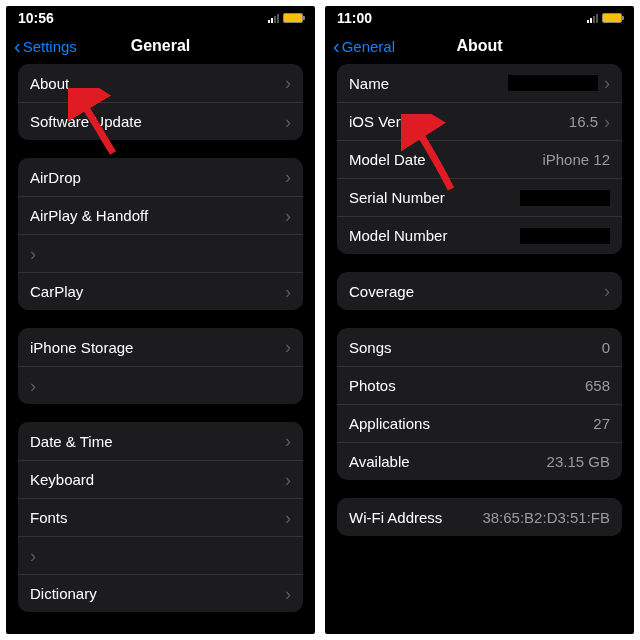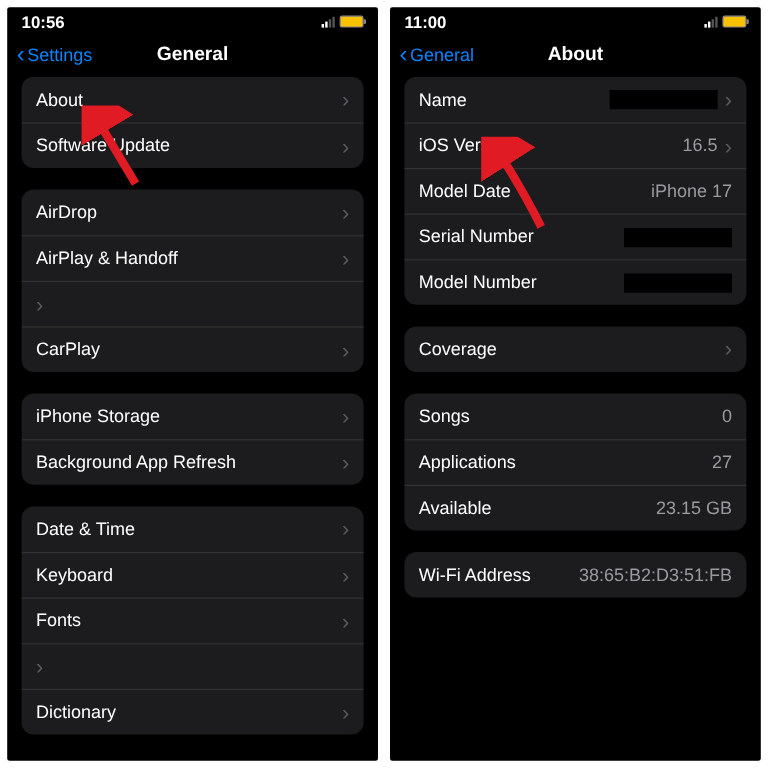--- a/index.html
+++ b/index.html
@@ -137,21 +137,20 @@
         </div>
       </div>
       <div class="group">
         <div class="row">
           <span class="label">iPhone Storage</span>
           <span class="value">
             <span class="chevron">›</span>
           </span>
         </div>
         <div class="row">
-          <span class="label">Background App Refresh</span>
           <span class="value">
             <span class="chevron">›</span>
           </span>
         </div>
       </div>
       <div class="group">
         <div class="row">
           <span class="label">Date &amp; Time</span>
           <span class="value">
             <span class="chevron">›</span>
@@ -227,21 +226,21 @@
         <div class="row">
           <span class="label">iOS Version</span>
           <span class="value">
             <span>16.5</span>
             <span class="chevron">›</span>
           </span>
         </div>
         <div class="row">
           <span class="label">Model Date</span>
           <span class="value">
-            <span>iPhone 17</span>
+            <span>iPhone 12</span>
           </span>
         </div>
         <div class="row">
           <span class="label">Serial Number</span>
           <span class="value">
             <span class="redacted"></span>
           </span>
         </div>
         <div class="row">
           <span class="label">Model Number</span>
@@ -256,20 +255,26 @@
           <span class="value">
             <span class="chevron">›</span>
           </span>
         </div>
       </div>
       <div class="group">
         <div class="row">
           <span class="label">Songs</span>
           <span class="value">
             <span>0</span>
+          </span>
+        </div>
+        <div class="row">
+          <span class="label">Photos</span>
+          <span class="value">
+            <span>658</span>
           </span>
         </div>
         <div class="row">
           <span class="label">Applications</span>
           <span class="value">
             <span>27</span>
           </span>
         </div>
         <div class="row">
           <span class="label">Available</span>

